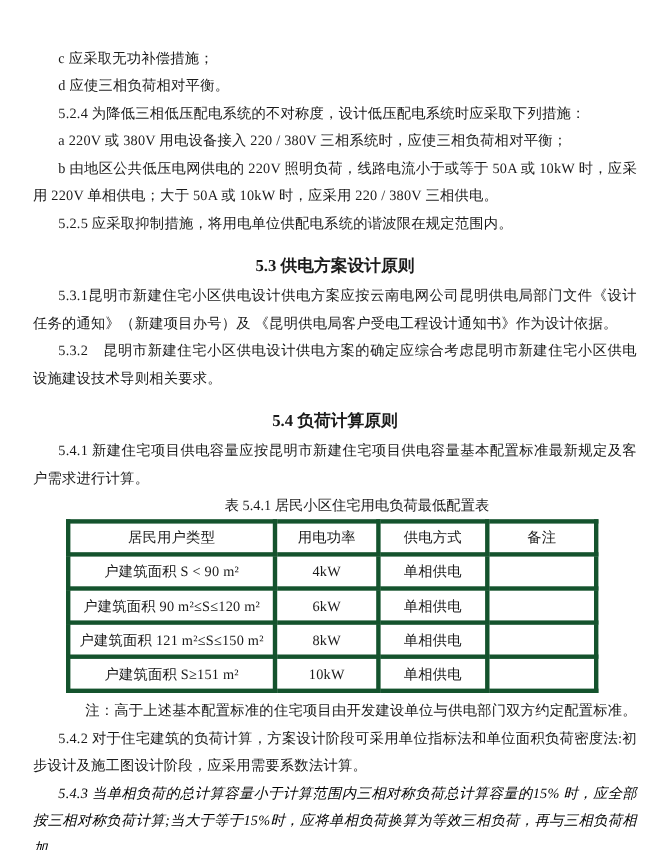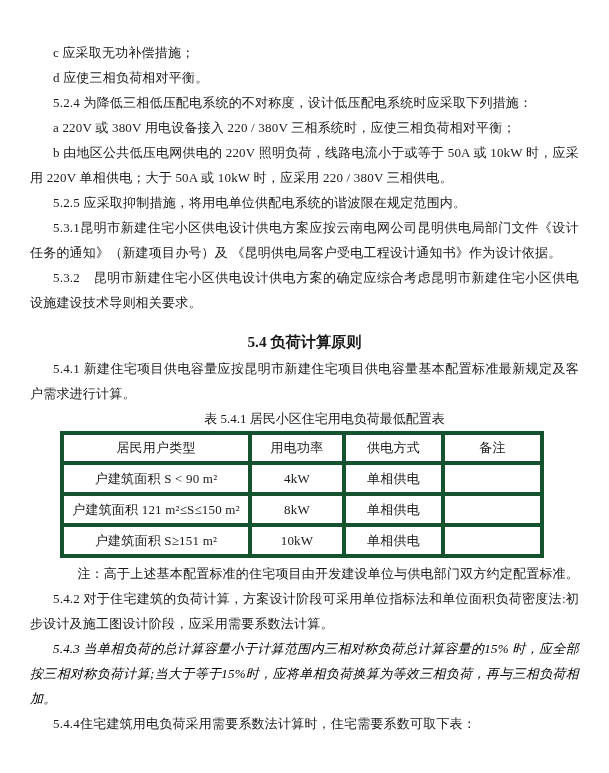--- a/index.html
+++ b/index.html
@@ -71,20 +71,21 @@
 
 <div class="page">
 
   <p class="para indent">c 应采取无功补偿措施；</p>
   <p class="para indent">d 应使三相负荷相对平衡。</p>
   <p class="para indent">5.2.4 为降低三相低压配电系统的不对称度，设计低压配电系统时应采取下列措施：</p>
   <p class="para indent">a 220V 或 380V 用电设备接入 220 / 380V 三相系统时，应使三相负荷相对平衡；</p>
   <p class="para indent">b 由地区公共低压电网供电的 220V 照明负荷，线路电流小于或等于 50A 或 10kW 时，应采用 220V 单相供电；大于 50A 或 10kW 时，应采用 220 / 380V 三相供电。</p>
   <p class="para indent">5.2.5 应采取抑制措施，将用电单位供配电系统的谐波限在规定范围内。</p>
 
+  <h3 class="heading">5.3 供电方案设计原则</h3>
 
   <p class="para indent">5.3.1昆明市新建住宅小区供电设计供电方案应按云南电网公司昆明供电局部门文件《设计任务的通知》（新建项目办号）及 《昆明供电局客户受电工程设计通知书》作为设计依据。</p>
   <p class="para indent">5.3.2　昆明市新建住宅小区供电设计供电方案的确定应综合考虑昆明市新建住宅小区供电设施建设技术导则相关要求。</p>
 
   <h3 class="heading">5.4 负荷计算原则</h3>
 
   <p class="para indent">5.4.1 新建住宅项目供电容量应按昆明市新建住宅项目供电容量基本配置标准最新规定及客户需求进行计算。</p>
 
   <p class="table-caption">表 5.4.1 居民小区住宅用电负荷最低配置表</p>
 
@@ -98,20 +99,26 @@
       </tr>
     </thead>
     <tbody>
       <tr>
         <td>户建筑面积 S &lt; 90 m²</td>
         <td>4kW</td>
         <td>单相供电</td>
         <td></td>
       </tr>
       <tr>
+        <td>户建筑面积 90 m²≤S≤120 m²</td>
+        <td>6kW</td>
+        <td>单相供电</td>
+        <td></td>
+      </tr>
+      <tr>
         <td>户建筑面积 121 m²≤S≤150 m²</td>
         <td>8kW</td>
         <td>单相供电</td>
         <td></td>
       </tr>
       <tr>
         <td>户建筑面积 S≥151 m²</td>
         <td>10kW</td>
         <td>单相供电</td>
         <td></td>

